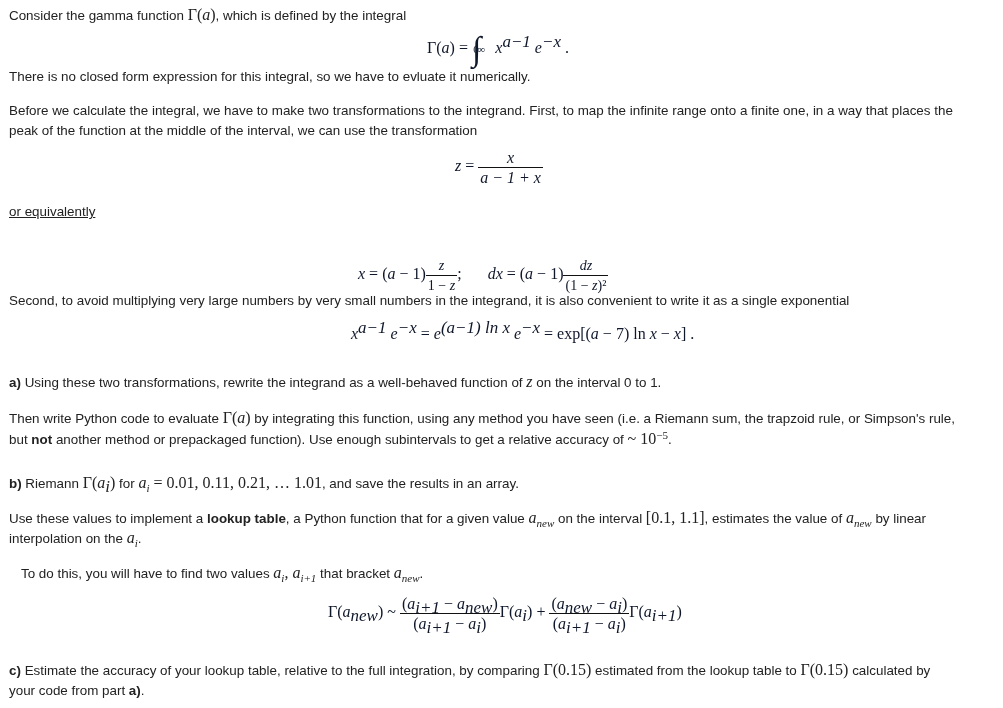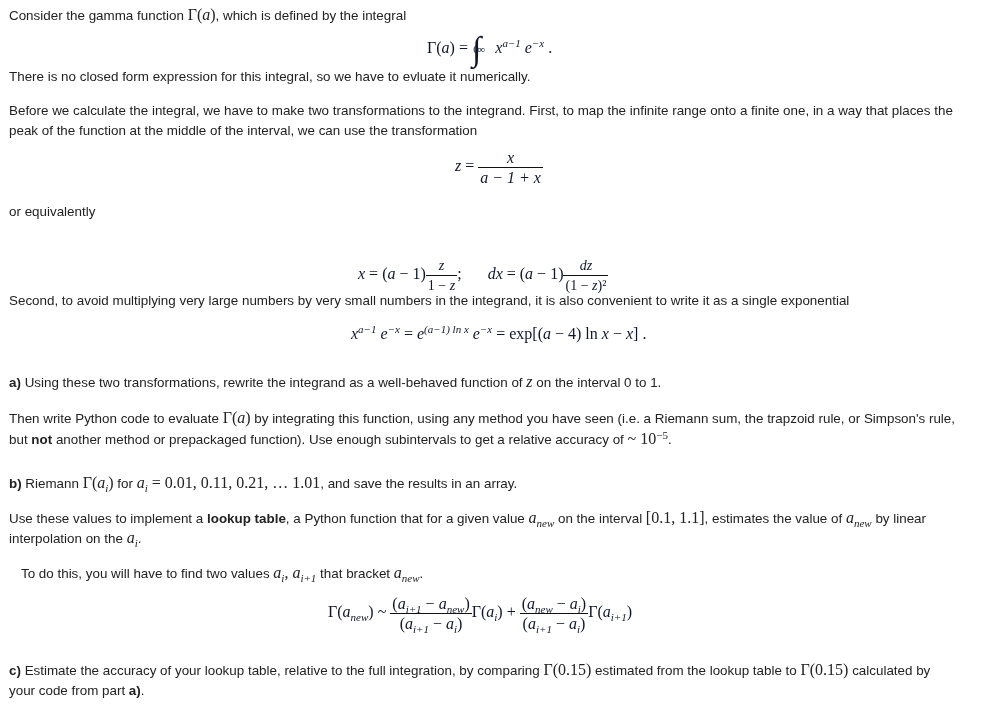--- a/index.html
+++ b/index.html
@@ -5,21 +5,21 @@
   html, body { margin: 0; padding: 0; background: #ffffff; }
   body {
     width: 1003px; height: 708px; overflow: hidden; position: relative;
     font-family: "Liberation Sans", sans-serif; font-size: 13.4px; color: #222222;
   }
   .line { position: absolute; left: 9px; white-space: nowrap; line-height: 20px; }
   .m { font-family: "Liberation Serif", "DejaVu Serif", serif; font-size: 16px; }
   .mi { font-family: "Liberation Serif", "DejaVu Serif", serif; font-style: italic; font-size: 16px; }
   .eq { position: absolute; font-family: "Liberation Serif", "DejaVu Serif", serif; font-size: 16px; color: #0f172a; white-space: nowrap; }
   .i { font-style: italic; }
-  sup, sub { font-size: 11px; line-height: 0; }
+  sup, sub { font-size: 17px; line-height: 0; }
   .frac { display: inline-block; vertical-align: middle; text-align: center; }
   .frac .num { display: block; padding: 0 2px; border-bottom: 1px solid #111; line-height: 19px; }
   .frac .den { display: block; padding: 0 2px; line-height: 19px; }
   .frac.small { font-size: 14px; }
   .bigint { font-size: 34px; vertical-align: middle; display: inline-block; position: relative; font-style: normal; }
   .limits { display: inline-block; vertical-align: middle; position: relative; width: 14px; height: 40px; margin-left: -4px; }
   .limits .up { position: absolute; top: -2px; left: 0; font-size: 11px; }
   .limits .lo { position: absolute; bottom: -2px; left: -4px; font-size: 11px; }
   b { font-weight: bold; }
 </style>
@@ -41,34 +41,34 @@
 <div class="line" style="top:67px;">There is no closed form expression for this integral, so we have to evluate it numerically.</div>
 
 <div class="line" style="top:101px;">Before we calculate the integral, we have to make two transformations to the integrand. First, to map the infinite range onto a finite one, in a way that places the</div>
 <div class="line" style="top:121px;">peak of the function at the middle of the interval, we can use the transformation</div>
 
 <div class="eq" style="left:455px; top:148px;">
   <span class="i">z</span><span> = </span>
   <span class="frac"><span class="num i">x</span><span class="den i">a − 1 + x</span></span>
 </div>
 
-<div class="line" style="top:202px;">or equivalently</div>
+<div class="line" style="top:202px;text-decoration:underline;">or equivalently</div>
 
 <div class="eq" style="left:358px; top:232px;margin-top:24px;">
   <span class="i">x</span><span> = (</span><span class="i">a</span><span> − 1)</span><span class="frac small"><span class="num i">z</span><span class="den"><span>1 − </span><span class="i">z</span></span></span><span>;</span>
   <span style="display:inline-block;width:18px;"></span>
   <span class="i">dx</span><span> = (</span><span class="i">a</span><span> − 1)</span><span class="frac small"><span class="num i">dz</span><span class="den"><span>(1 − </span><span class="i">z</span><span>)²</span></span></span>
 </div>
 
 <div class="line" style="top:291px;">Second, to avoid multiplying very large numbers by very small numbers in the integrand, it is also convenient to write it as a single exponential</div>
 
 <div class="eq" style="left:351px; top:322px; line-height:24px;">
   <span class="i">x</span><sup class="i">a−1</sup>
   <span class="i">e</span><sup class="i">−x</sup><span> = </span><span class="i">e</span><sup class="i">(a−1) ln x</sup>
-  <span class="i">e</span><sup class="i">−x</sup><span> = exp[(</span><span class="i">a</span><span> − 4) ln </span><span class="i">x</span><span> − </span><span class="i">x</span><span>] .</span>
+  <span class="i">e</span><sup class="i">−x</sup><span> = exp[(</span><span class="i">a</span><span> − 7) ln </span><span class="i">x</span><span> − </span><span class="i">x</span><span>] .</span>
 </div>
 
 <div class="line" style="top:372px;">
   <b>a)</b><span> Using these two transformations, rewrite the integrand as a well-behaved function of </span><span class="mi">z</span><span> on the interval 0 to 1.</span>
 </div>
 <div class="line" style="top:408px;">
   <span>Then write Python code to evaluate </span><span class="m"><span>Γ(</span><span class="i">a</span><span>)</span></span><span> by integrating this function, using any method you have seen (i.e. a Riemann sum, the trapzoid rule, or Simpson's rule,</span>
 </div>
 <div class="line" style="top:429px;">
   <span>but </span><b>not</b><span> another method or prepackaged function). Use enough subintervals to get a relative accuracy of </span><span class="m">~ 10</span><sup class="m" style="font-size:11px;">−5</sup><span>.</span>

